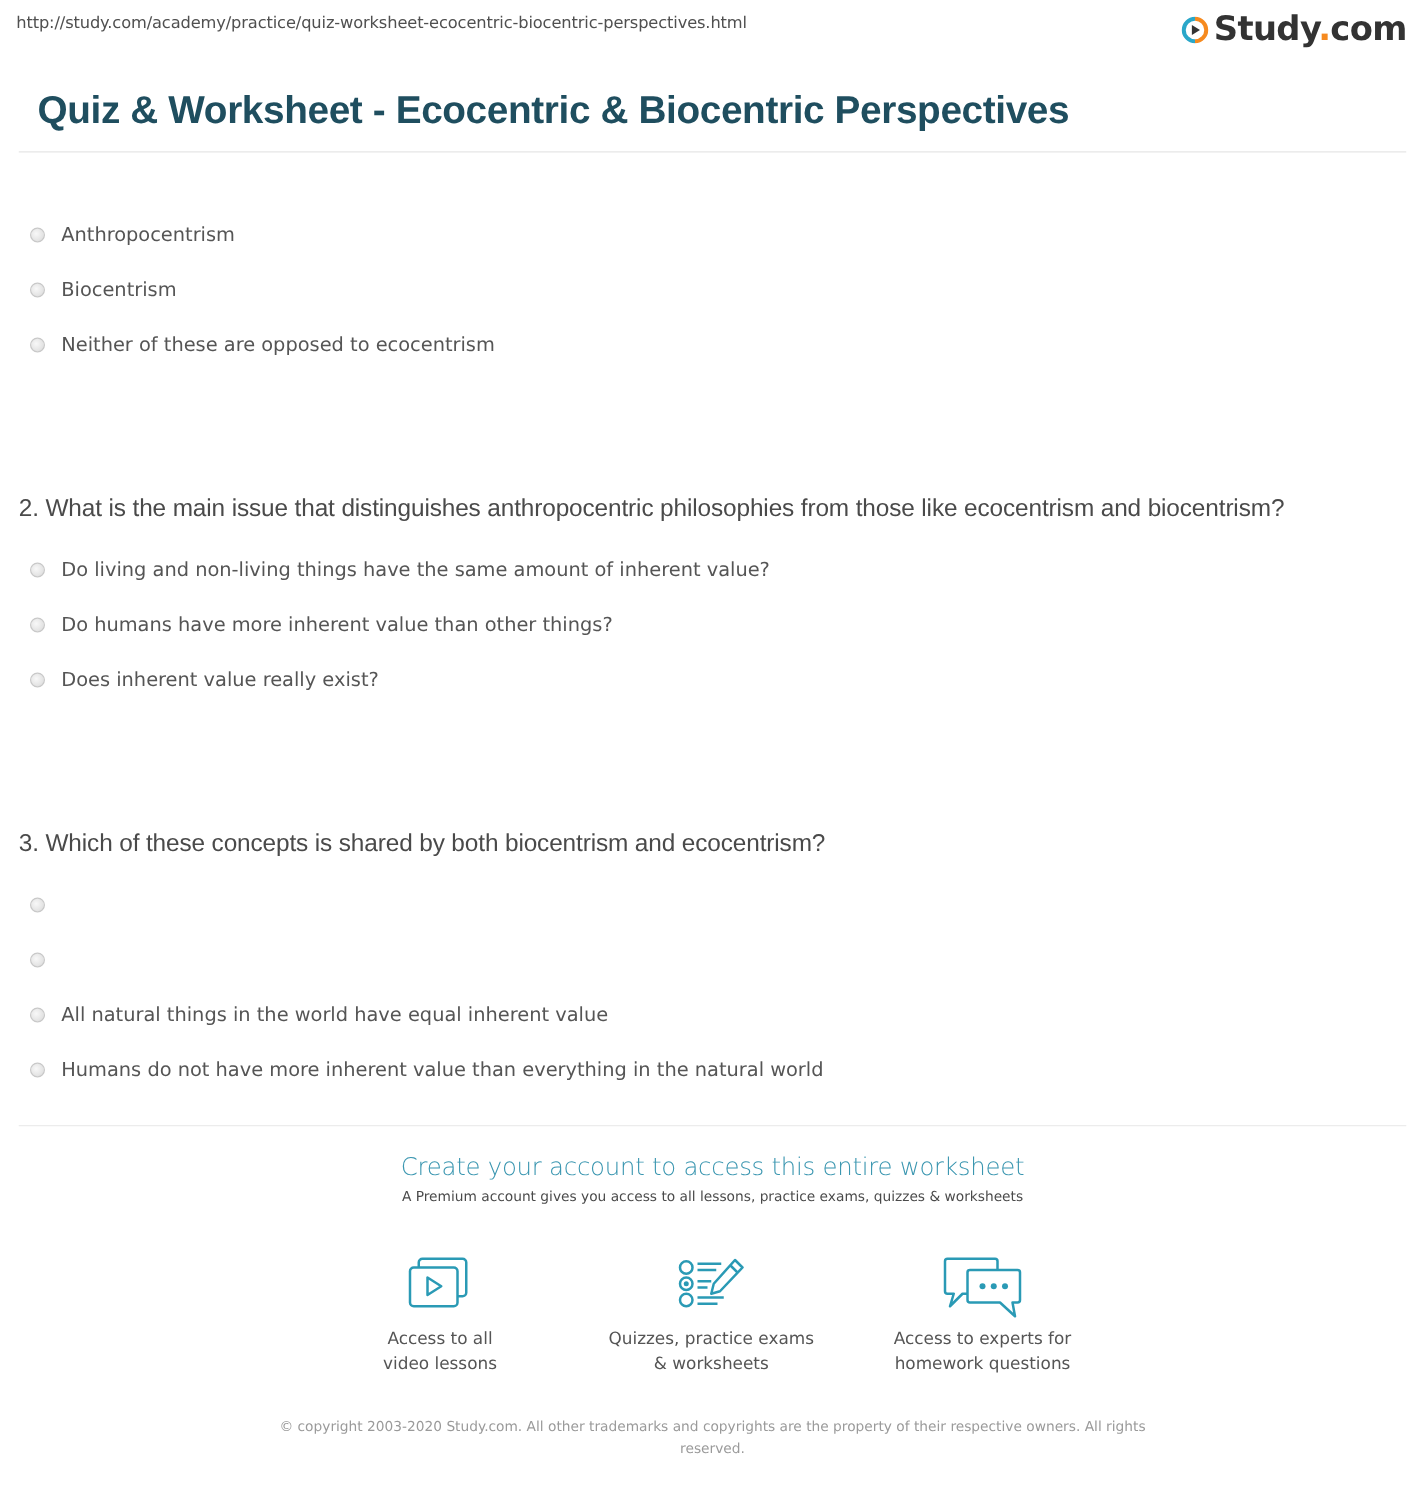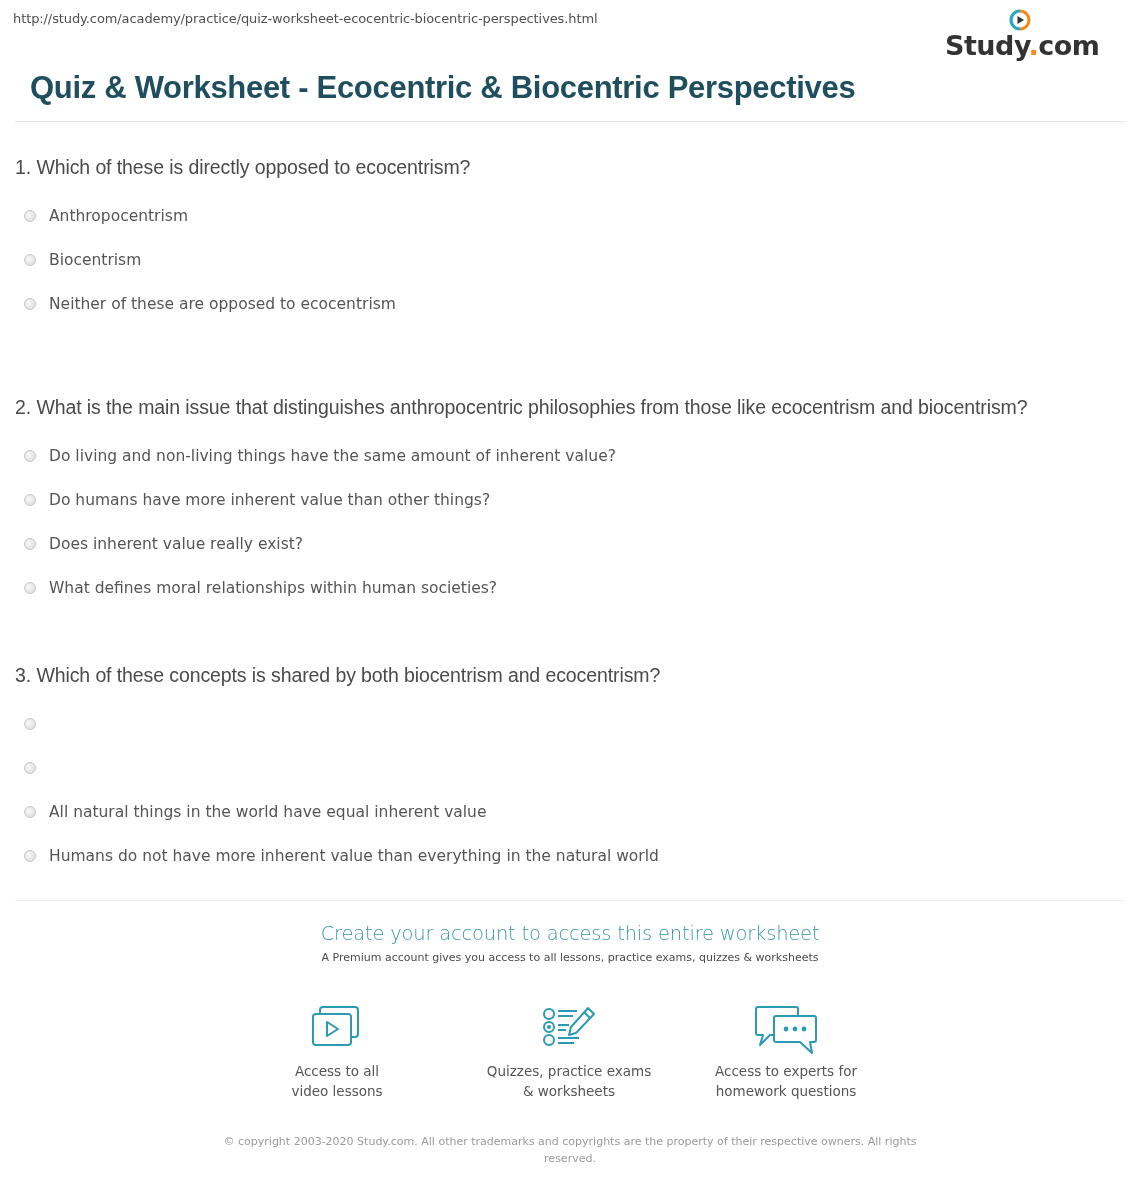--- a/index.html
+++ b/index.html
@@ -1,21 +1,21 @@
 <!DOCTYPE html>
 <html><head>
 <meta charset="utf-8">
 <style>
   * { box-sizing: border-box; margin: 0; padding: 0; }
   html, body { width: 1140px; height: 1197px; background: #ffffff; overflow: hidden; }
   body { font-family: "DejaVu Sans", "Liberation Sans", sans-serif; color: #4a4a4a; position: relative; }
 
   .topbar { position: absolute; left: 0; top: 0; width: 909px; height: 50px; }
   .url { position: absolute; left: 13px; top: 11px; font-size: 13px; color: #505050; letter-spacing: -0.1px; }
-  .logo { position: absolute; left: 945px; top: 9px; display: flex; align-items: center; flex-direction: column; }
+  .logo { position: absolute; left: 945px; top: 9px; display: flex; align-items: center; }
   .logo-mark { width: 22px; height: 22px; margin-right: 4px; }
   .logo-text { font-family: "DejaVu Sans", sans-serif; font-size: 27px; font-weight: bold; color: #333333; letter-spacing: -0.5px; line-height: 30px; }
   .logo-dot { color: #f68a1f; }
 
   .page-title { position: absolute; left: 30px; top: 70px; font-family: "Liberation Sans", sans-serif; font-size: 31px; color: #1f4e5f; letter-spacing: -0.3px; white-space: nowrap; }
   .title-rule { position: absolute; left: 15px; top: 121px; width: 1110px; height: 1px; background: #e6e6e6; }
 
   .question { position: absolute; left: 15px; width: 1100px; }
   .q-text { font-family: "Liberation Sans", sans-serif; font-size: 19.5px; color: #4a4a4a; line-height: 28px; letter-spacing: -0.1px; }
   .choices { list-style: none; margin-top: 14px; }
@@ -48,21 +48,20 @@
       <polygon points="8.5,7 8.5,15 15,11" fill="#333333"></polygon>
     </svg>
     <span class="logo-text"><span>Study</span><span class="logo-dot">.</span><span>com</span></span>
   </div>
 </div>
 
 <h1 class="page-title">Quiz &amp; Worksheet - Ecocentric &amp; Biocentric Perspectives</h1>
 <div class="title-rule"></div>
 
 <div class="question" style="top:153px;">
-  <div class="q-text">1. Which of these is directly opposed to ecocentrism?</div>
   <ul class="choices" style="margin-top:13px;">
     <li class="choice">
         <span class="radio"></span>
         <span class="choice-label">Anthropocentrism</span>
       </li>
     <li class="choice">
         <span class="radio"></span>
         <span class="choice-label">Biocentrism</span>
       </li>
     <li class="choice">
@@ -79,24 +78,20 @@
         <span class="radio"></span>
         <span class="choice-label">Do living and non-living things have the same amount of inherent value?</span>
       </li>
     <li class="choice">
         <span class="radio"></span>
         <span class="choice-label">Do humans have more inherent value than other things?</span>
       </li>
     <li class="choice">
         <span class="radio"></span>
         <span class="choice-label">Does inherent value really exist?</span>
-      </li>
-    <li class="choice">
-        <span class="radio"></span>
-        <span class="choice-label">What defines moral relationships within human societies?</span>
       </li>
   </ul>
 </div>
 
 <div class="question" style="top:661px;">
   <div class="q-text">3. Which of these concepts is shared by both biocentrism and ecocentrism?</div>
   <ul class="choices" style="margin-top:13px;">
     <li class="choice">
         <span class="radio"></span>
       </li>
@@ -115,21 +110,21 @@
 </div>
 
 <div class="mid-rule"></div>
 
 <div class="cta">
   <div class="cta-title">Create your account to access this entire worksheet</div>
   <div class="cta-sub">A Premium account gives you access to all lessons, practice exams, quizzes &amp; worksheets</div>
 </div>
 
 <div class="features">
-  <div class="feature" style="left:237px;">
+  <div class="feature" style="left:252px;">
     <svg width="54" height="44" viewBox="0 0 54 44">
       <rect x="10" y="2" width="38" height="30" rx="3" fill="#fff" stroke="#2a9ab5" stroke-width="2"></rect>
       <rect x="3" y="9" width="38" height="31" rx="3" fill="#fff" stroke="#2a9ab5" stroke-width="2"></rect>
       <polygon points="17,17 17,31 28,24" fill="none" stroke="#2a9ab5" stroke-width="2" stroke-linejoin="round"></polygon>
     </svg>
     <div class="feature-label">
       <div>Access to all</div>
       <div>video lessons</div>
     </div>
   </div>

